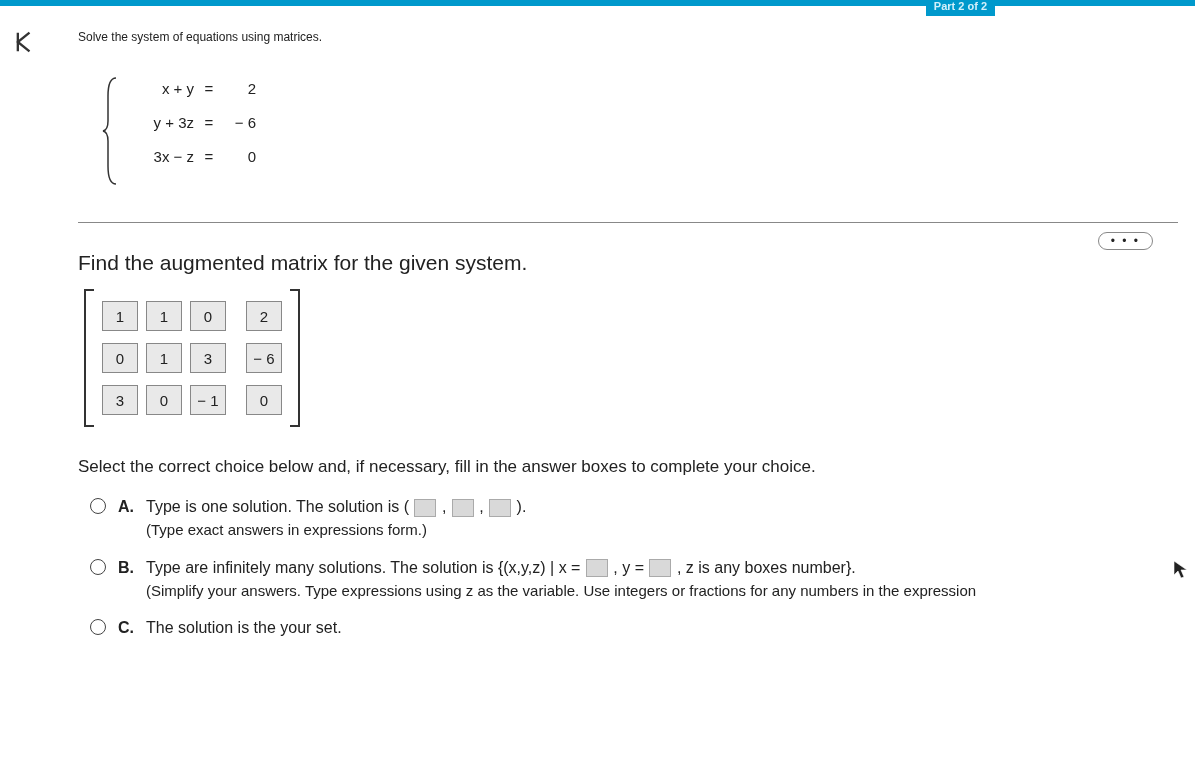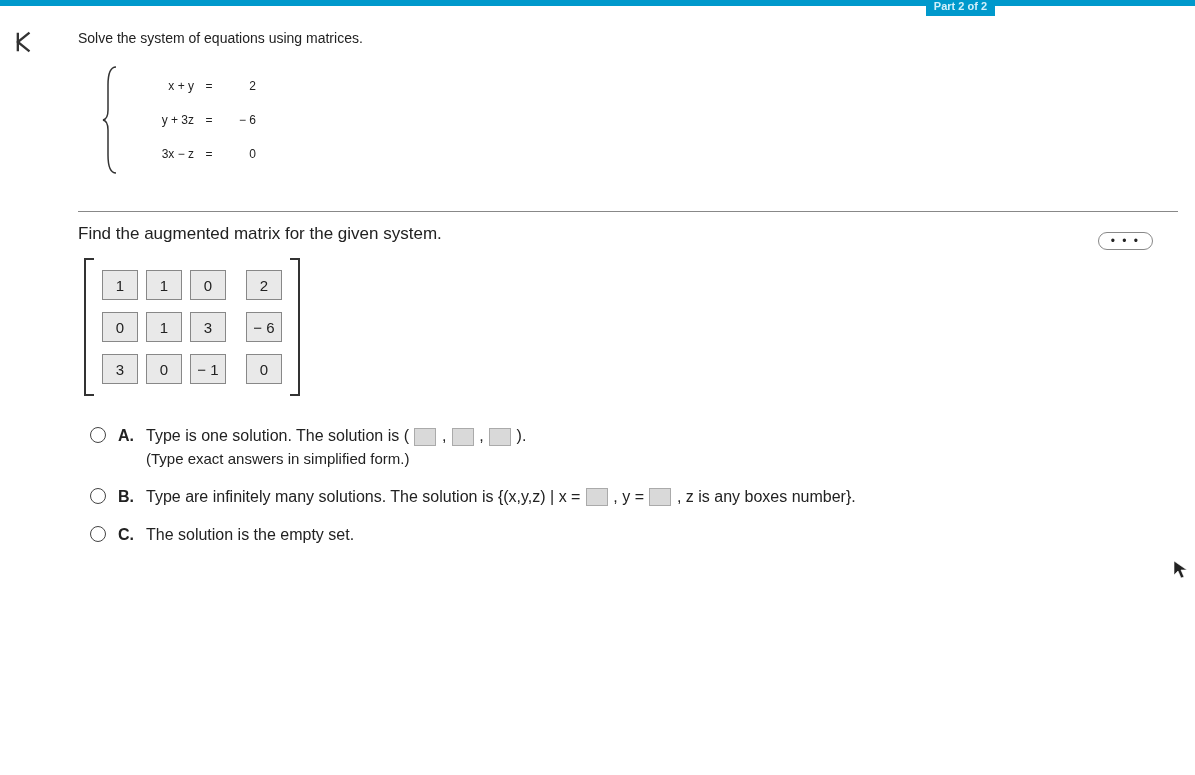--- a/index.html
+++ b/index.html
@@ -2,30 +2,30 @@
 <html><head>
 <meta charset="utf-8">
 <style>
 * { box-sizing: border-box; margin: 0; padding: 0; }
 body { font-family: Arial, Helvetica, sans-serif; font-size: 16px; color: #222; background: #fff; width: 1195px; height: 775px; overflow: hidden; position: relative; }
 .top-bar { height: 6px; background: #0099cc; width: 100%; }
 .top-right-tab { position: absolute; top: -2px; right: 200px; background: #0099cc; color: #d4f0fa; font-size: 11px; padding: 2px 8px 4px; font-weight: 600; }
 .back-arrow { position: absolute; top: 28px; left: 12px; }
 .back-arrow svg { width: 28px; height: 28px; stroke: #333; fill: none; stroke-width: 2; }
 .content { padding: 24px 8px 24px 78px; }
-.prompt { font-size: 14px; margin-bottom: 23px; }
+.prompt { font-size: 12px; margin-bottom: 36px; }
 .equations { margin-left: 40px; margin-bottom: 40px; position: relative; padding-left: 16px; }
 .brace { position: absolute; left: -18px; top: -4px; height: 110px; width: 24px; }
-.eq-row { display: flex; align-items: center; height: 34px; font-size: 12px; }
+.eq-row { display: flex; height: 34px; font-size: 15px; }
 .eq-lhs { width: 64px; text-align: right; padding-right: 4px; }
 .eq-eq  { width: 22px; text-align: center; }
 .eq-rhs { width: 36px; text-align: right; }
 hr.divider { border: none; border-top: 1px solid #888; margin: 0 0 0 0; width: 1100px; }
 .dots-pill { position: absolute; right: 42px; top: 232px; border: 1px solid #888; border-radius: 12px; padding: 1px 12px; font-size: 12px; letter-spacing: 2px; background: #fff; }
-.sub-prompt { margin-top: 12px; font-size: 17px; }
+.sub-prompt { margin-top: 28px; font-size: 21px; }
 .matrix { display: inline-block; position: relative; margin: 14px 0 18px 6px; padding: 6px 14px; }
 .bracket-l, .bracket-r { position: absolute; top: 0; bottom: 0; width: 10px; border: 2px solid #333; }
 .bracket-l { left: 0; border-right: none; }
 .bracket-r { right: 0; border-left: none; }
 .m-row { display: flex; align-items: center; height: 42px; }
 .m-cell { width: 36px; height: 30px; display: inline-flex; align-items: center; justify-content: center; border: 1px solid #888; background: #e9e9e9; font-size: 15px; margin: 0 4px; }
 .m-aug  { margin-left: 16px; }
 .select-prompt { font-size: 17px; margin: 12px 0 18px; }
 .choice { display: flex; align-items: flex-start; margin: 10px 0 14px 12px; font-size: 16px; line-height: 1.5; }
 .radio { width: 16px; height: 16px; border: 1.5px solid #444; border-radius: 50%; margin: 3px 12px 0 0; flex-shrink: 0; }
@@ -93,54 +93,56 @@
     </div>
     <div class="m-row">
       <span class="m-cell">3</span>
       <span class="m-cell">0</span>
       <span class="m-cell">− 1</span>
       <span class="m-cell m-aug">0</span>
     </div>
     <span class="bracket-r"></span>
   </div>
 
+  <div class="select-prompt">Select the correct choice below and, if necessary, fill in the answer boxes to complete your choice.</div>
 
   <div class="choice">
     <span class="radio"></span>
     <span class="choice-letter">A.</span>
     <span class="choice-body">
       <span>Type is one solution. The solution is </span>
       <span>(</span>
       <span class="ans-box"></span>
       <span>,</span>
       <span class="ans-box"></span>
       <span>,</span>
       <span class="ans-box"></span>
       <span>).</span>
-      <span class="hint">(Type exact answers in simplified form.)</span>
+      <span class="hint">(Type exact answers in expressions form.)</span>
     </span>
   </div>
 
   <div class="choice">
     <span class="radio"></span>
     <span class="choice-letter">B.</span>
     <span class="choice-body">
       <span>Type are infinitely many solutions. The solution is </span>
       <span>{(x,y,z) | x =</span>
       <span class="ans-box"></span>
       <span>, y =</span>
       <span class="ans-box"></span>
       <span>, z is any boxes number}.</span>
+      <span class="hint">(Simplify your answers. Type expressions using z as the variable. Use integers or fractions for any numbers in the expression</span>
     </span>
   </div>
 
   <div class="choice">
     <span class="radio"></span>
     <span class="choice-letter">C.</span>
-    <span class="choice-body">The solution is the empty set.</span>
+    <span class="choice-body">The solution is the your set.</span>
   </div>
 </div>
 
 <div class="cursor-icon">
   <svg viewBox="0 0 16 20">
       <path d="M1 1 L1 15 L5 11 L8 18 L11 17 L8 10 L14 10 Z" fill="#222" stroke="#fff" stroke-width="0.6"></path>
     </svg>
 </div>
 
 </body></html>

